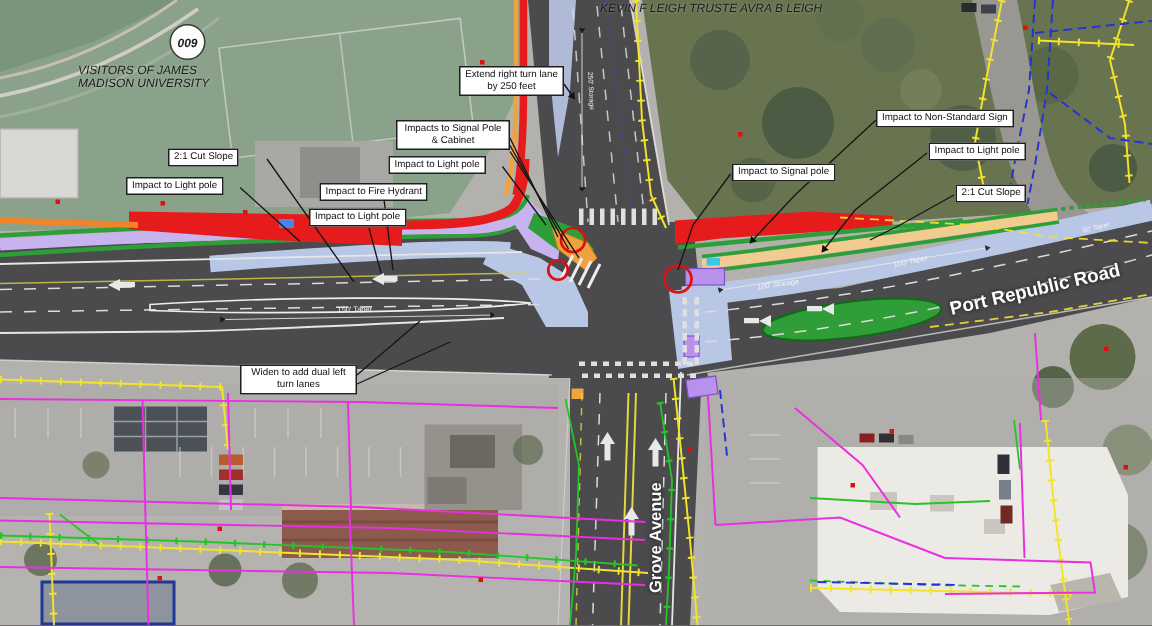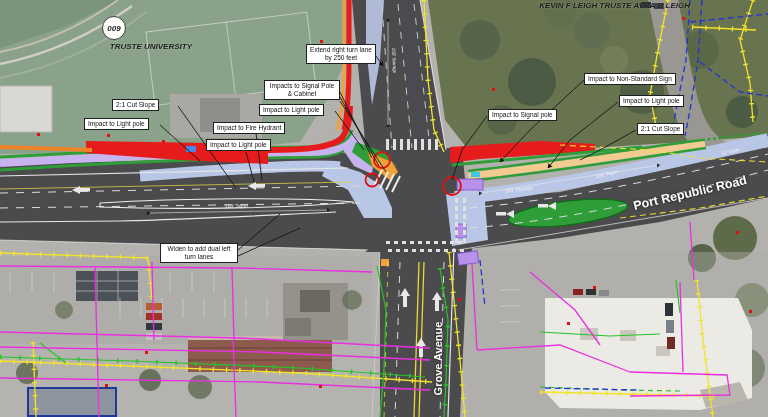--- a/index.html
+++ b/index.html
@@ -8,22 +8,22 @@
     font-family:"Liberation Sans",sans-serif;background:#b3b1ad;
   }
   #canvas svg{position:absolute;left:0;top:0;}
   .callout{
     position:absolute;background:#ffffff;border:1px solid #1f1f1f;
     color:#111;font-size:6.5px;line-height:1.2;padding:1px 3px;
     white-space:nowrap;z-index:30;text-align:center;
   }
   .callout.two-line{white-space:normal;}
   .parcel-label{
-    position:absolute;color:#1b1b1b;font-weight:bold;font-style:italic;
-    font-size:8px;line-height:1.15;text-align:right;z-index:20;
+    position:absolute;color:#1b1b1b;font-weight:normal;font-style:italic;
+    font-size:8px;line-height:1.15;text-align:left;z-index:20;
     text-shadow:0 0 2px rgba(255,255,255,.35);
   }
   .parcel-badge{
     position:absolute;width:22px;height:22px;border-radius:50%;
     background:#fdfdfb;border:1px solid #3a3a3a;color:#1b1b1b;
     font-size:8px;font-weight:bold;font-style:italic;
     display:flex;align-items:center;justify-content:center;z-index:20;
   }
   .road-name{
     position:absolute;color:#fdfdfd;font-weight:600;z-index:25;
@@ -407,23 +407,24 @@
     <text transform="translate(596 178) rotate(-12)">100' Taper</text>
     <text font-size="4.5" transform="translate(722 155) rotate(-13)">50' Taper</text>
     <text font-size="4.5" transform="translate(392 48) rotate(87)">250' Storage</text>
   </g>
 </svg>
 
   <div class="parcel-label" style="left:400px;top:1px;width:290px;">
     <div>KEVIN F LEIGH TRUSTE AVRA B LEIGH</div>
   </div>
   <div class="parcel-label" style="left:52px;top:42px;width:140px;">
-    <div>TRUSTE UNIVERSITY</div>
+    <div>VISITORS OF JAMES</div>
+    <div>MADISON UNIVERSITY</div>
   </div>
-  <div class="parcel-badge" style="left:102px;top:16px;">009</div>
+  <div class="parcel-badge" style="left:113px;top:16px;">009</div>
 
   <div id="road-name-east" class="road-name">Port Republic Road</div>
   <div id="road-name-south" class="road-name">Grove Avenue</div>
 
   <div class="callout" style="left:112px;top:99px;">2:1 Cut Slope</div>
   <div class="callout" style="left:84px;top:118px;">Impact to Light pole</div>
   <div class="callout" style="left:213px;top:122px;">Impact to Fire Hydrant</div>
   <div class="callout" style="left:206px;top:139px;">Impact to Light pole</div>
   <div class="callout two-line" style="left:264px;top:80px;width:68px;">Impacts to Signal Pole &amp; Cabinet</div>
   <div class="callout" style="left:259px;top:104px;">Impact to Light pole</div>

